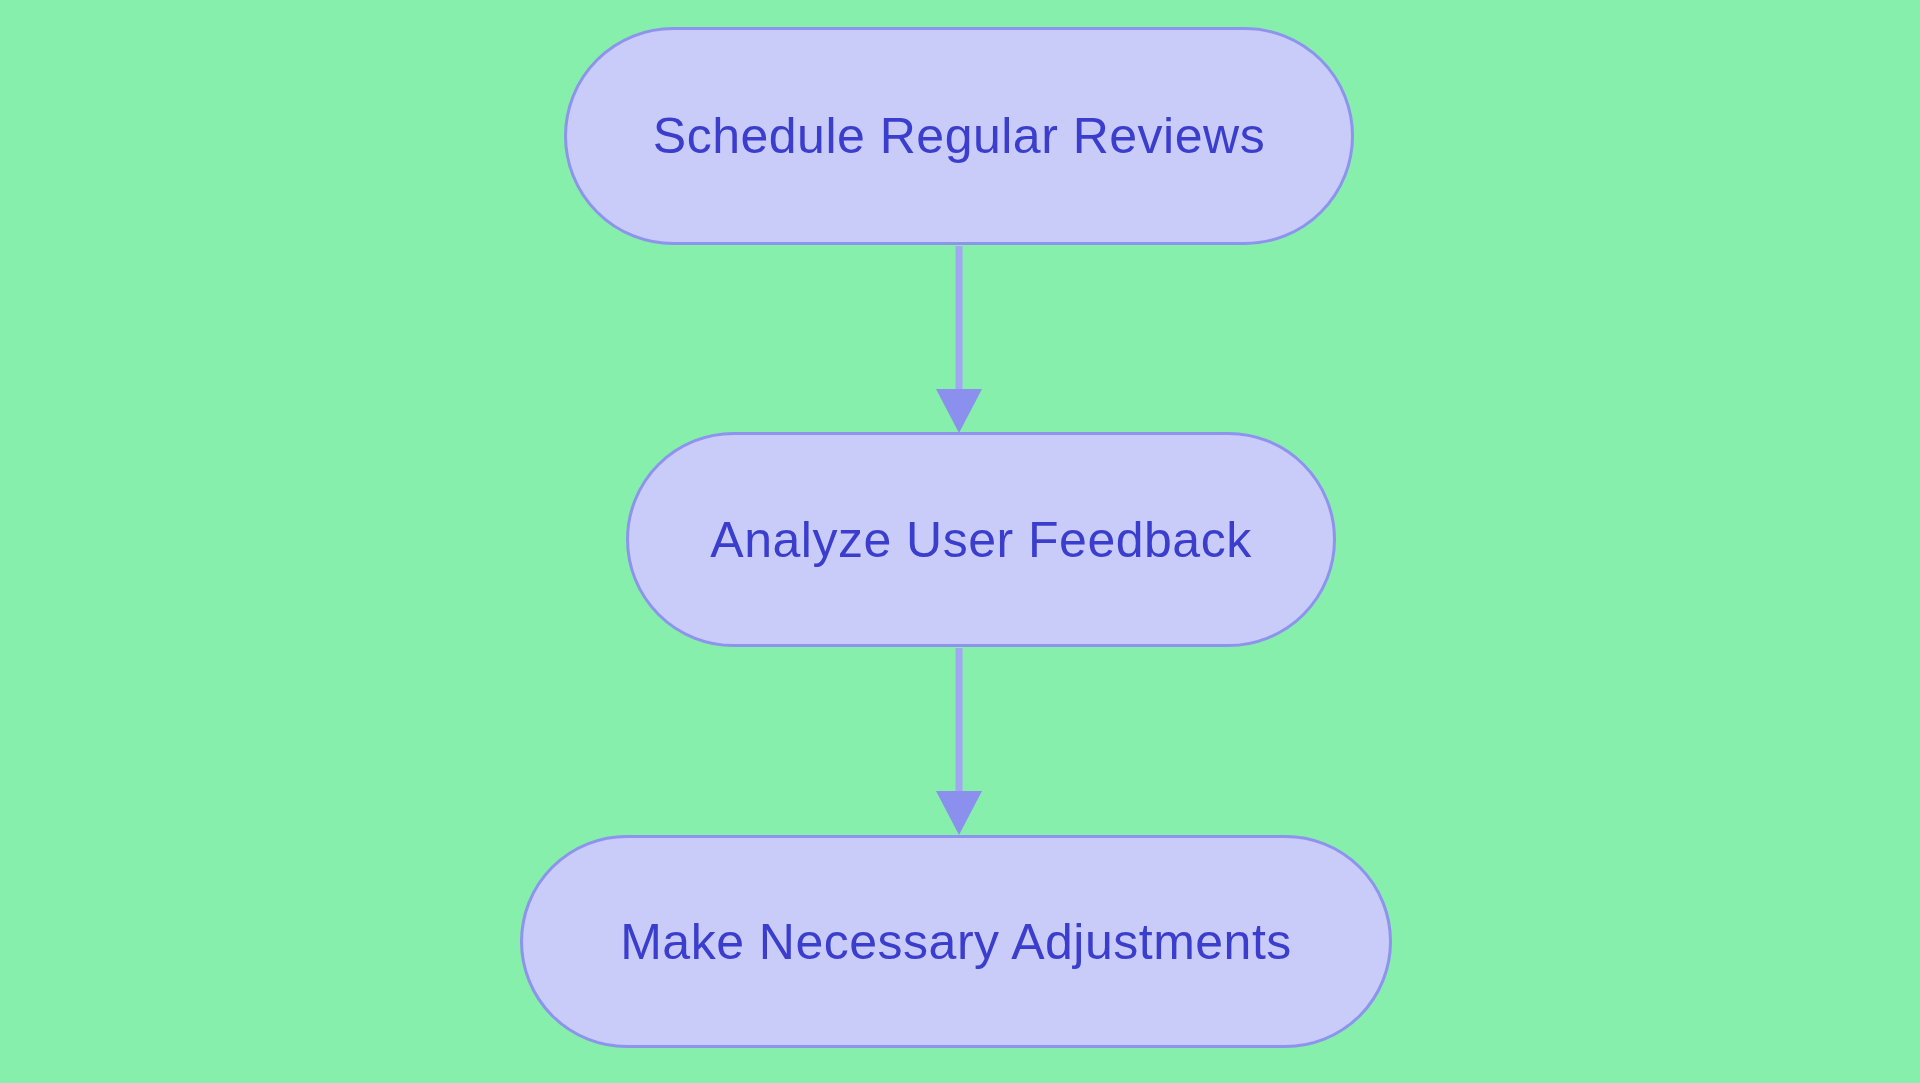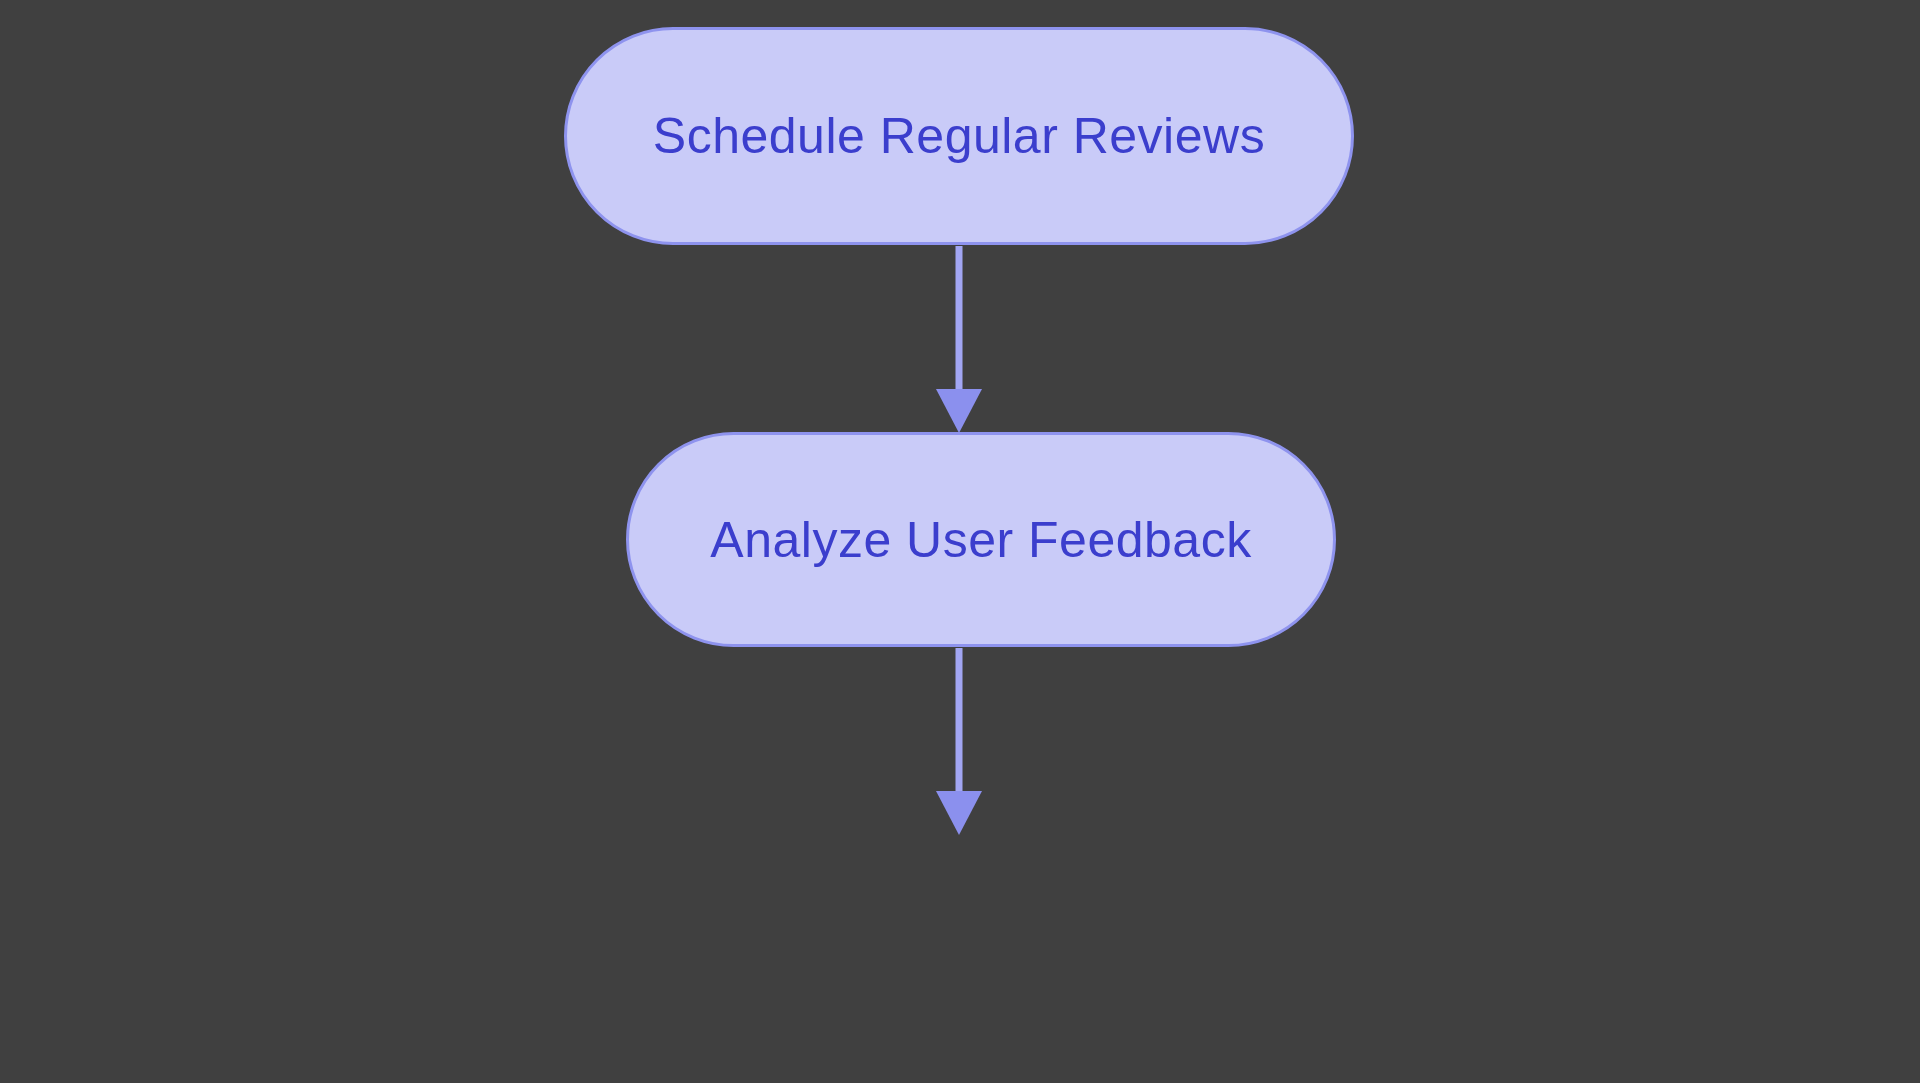--- a/index.html
+++ b/index.html
@@ -5,21 +5,21 @@
   html, body {
     margin: 0;
     padding: 0;
     background: #ffffff;
     font-family: "Liberation Sans", "DejaVu Sans", sans-serif;
   }
   .canvas {
     position: relative;
     width: 1920px;
     height: 1083px;
-    background: #404040;
+    background: #86efac;
     overflow: hidden;
   }
   .flow-node {
     position: absolute;
     box-sizing: border-box;
     background: #c9cbf8;
     border: 3px solid #8e93ee;
     border-radius: 120px;
     display: flex;
     align-items: center;
@@ -62,14 +62,17 @@
   </svg>
 
   <div class="flow-node" id="node-1">
     <span class="label">Schedule Regular Reviews</span>
   </div>
 
   <div class="flow-node" id="node-2">
     <span class="label">Analyze User Feedback</span>
   </div>
 
+  <div class="flow-node" id="node-3">
+    <span class="label">Make Necessary Adjustments</span>
+  </div>
 
 </div>
 
 </body></html>

